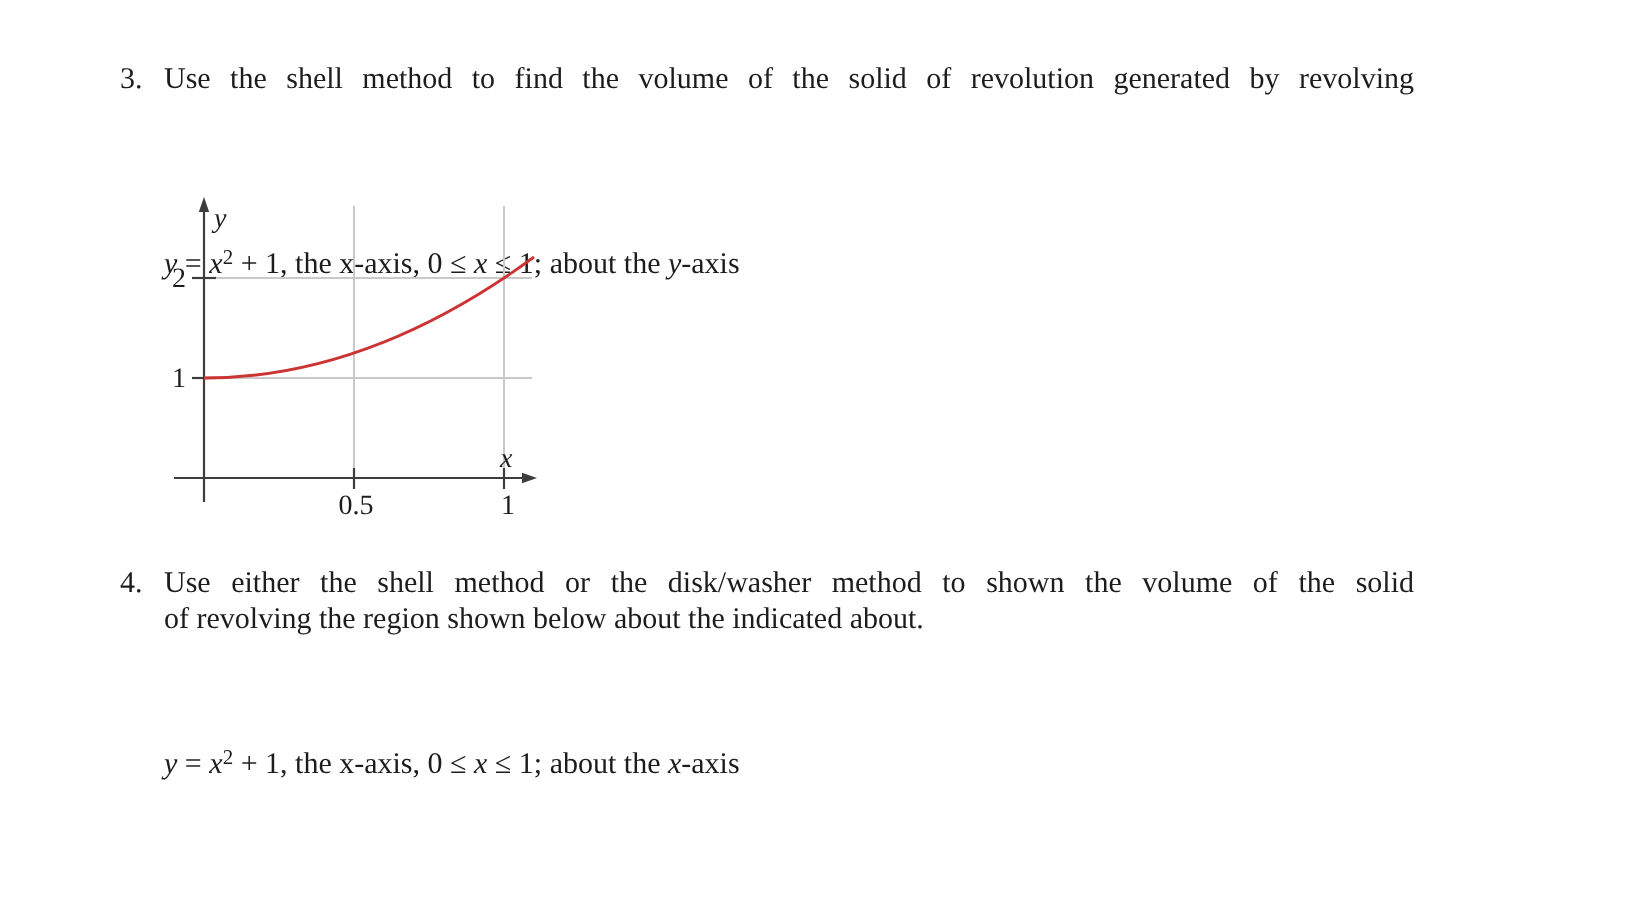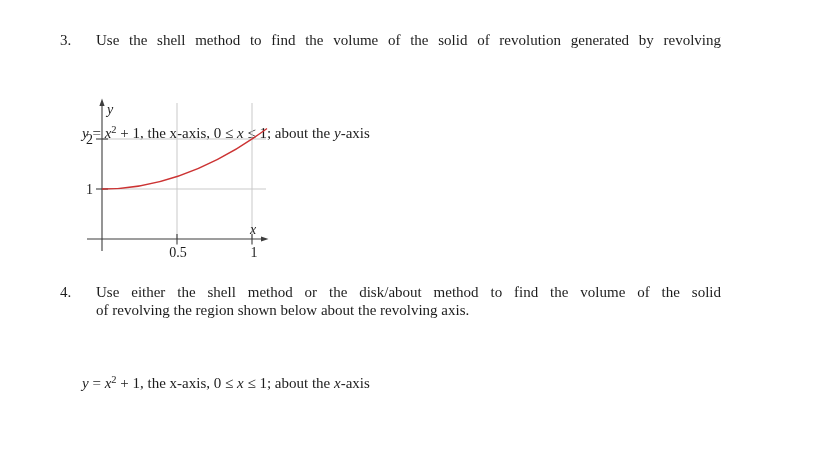--- a/index.html
+++ b/index.html
@@ -7,21 +7,21 @@
     position: relative;
     width: 819px;
     height: 460px;
     background: #ffffff;
     overflow: hidden;
     font-family: "Liberation Serif", "DejaVu Serif", serif;
     color: #1c1c1c;
   }
   .problem { position: absolute; left: 60px; }
   .prob-num { position: absolute; left: 0; top: 0; font-size: 15px; line-height: 18.4px; }
-  .prob-text { margin-left: 36px; width: 625px; }
+  .prob-text { margin-left: 22px; width: 625px; }
   .pline { font-size: 15px; line-height: 18.4px; }
   .just { text-align: justify; text-align-last: justify; }
   .equation {
     position: absolute;
     font-size: 15px;
     line-height: 20px;
     white-space: nowrap;
     margin-top: 45px;
   }
   .mi { font-style: italic; }
@@ -75,20 +75,20 @@
       <text x="93" y="143.5" text-anchor="end">2</text>
       <text x="93" y="193.5" text-anchor="end">1</text>
       <text x="178" y="257" text-anchor="middle">0.5</text>
       <text x="254" y="257" text-anchor="middle">1</text>
     </g>
   </svg>
 
   <section class="problem" style="top:283px;">
     <span class="prob-num">4.</span>
     <div class="prob-text">
-      <div class="pline just">Use either the shell method or the disk/about method to find the volume of the solid</div>
-      <div class="pline">of revolving the region shown below about the revolving axis.</div>
+      <div class="pline just">Use either the shell method or the disk/washer method to shown the volume of the solid</div>
+      <div class="pline">of revolving the region shown below about the indicated about.</div>
     </div>
   </section>
 
   <div class="equation" style="left:82px; top:325px;"><span class="mi">y</span><span> = </span><span class="mi">x</span><span class="sup">2</span><span> + 1, </span><span>the x-axis, </span><span>0 ≤ </span><span class="mi">x</span><span> ≤ 1; </span><span>about the </span><span class="mi">x</span><span>-axis</span></div>
 
 </div>
 
 </body></html>

